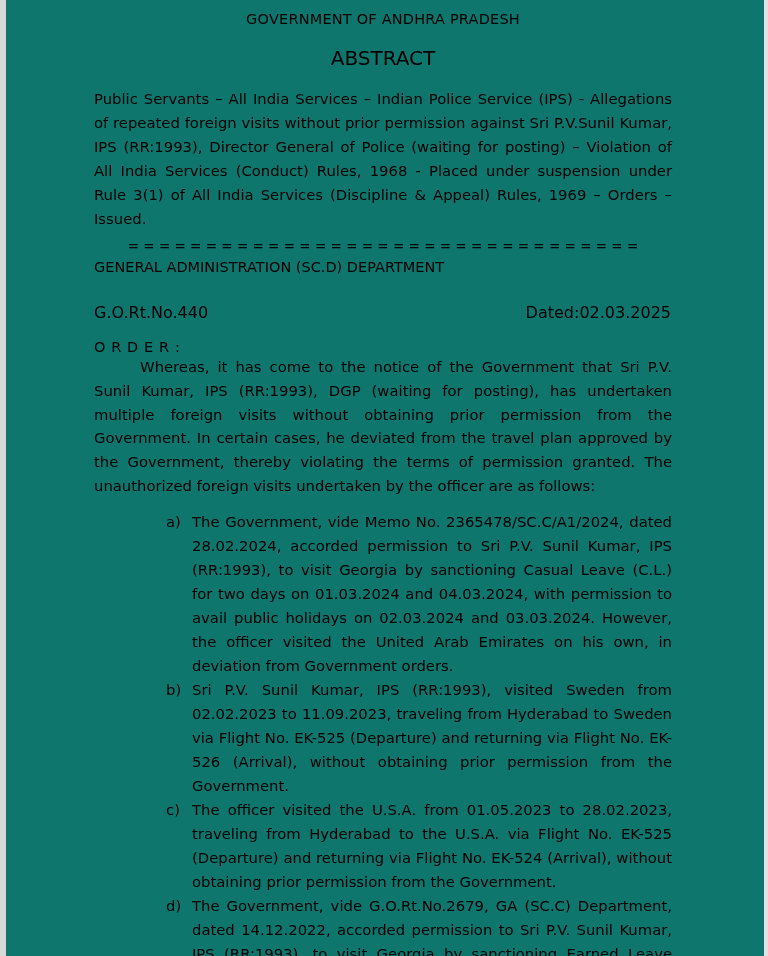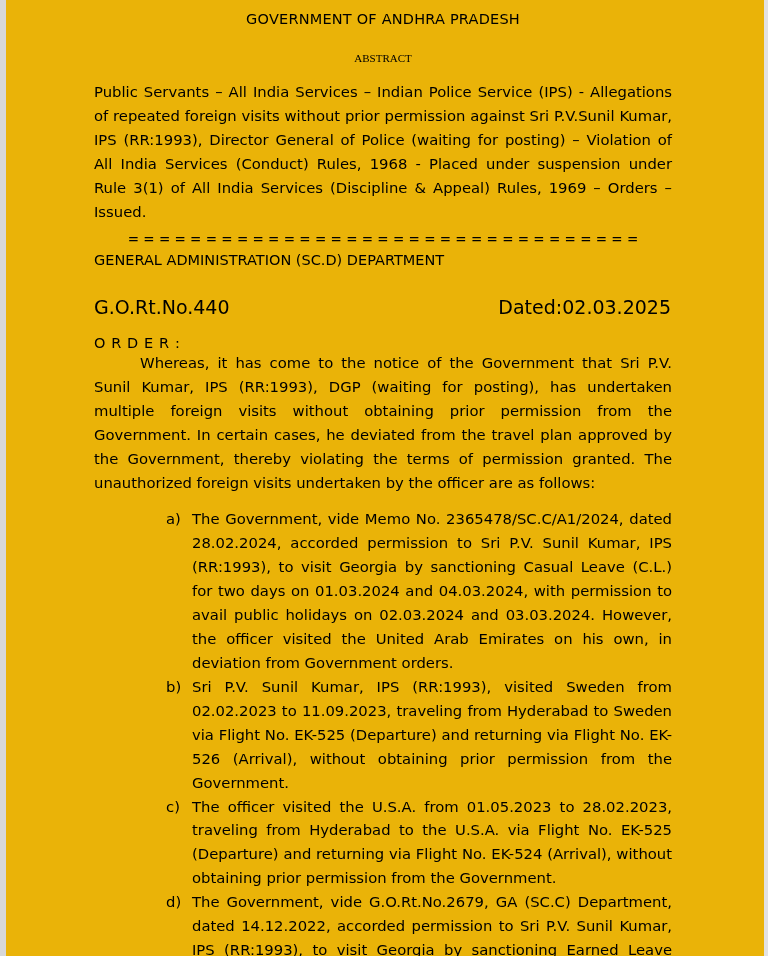--- a/index.html
+++ b/index.html
@@ -13,21 +13,21 @@
     font-family: "DejaVu Sans", sans-serif;
     color: #000000;
     overflow: hidden;
   }
   .page {
     position: relative;
     width: 768px;
     height: 956px;
     box-sizing: border-box;
     padding: 4px 96px 0 94px;
-    background: #eab308;
+    background: #0f766e;
   }
   .edge-left {
     position: absolute;
     left: 0; top: 0;
     width: 6px; height: 956px;
     background: #d8d8d8;
   }
   .edge-right {
     position: absolute;
     right: 0; top: 0;
@@ -37,24 +37,23 @@
   .center {
     text-align: center;
   }
   .govt-line {
     font-size: 14.5px;
     letter-spacing: 0.2px;
     margin-top: 5px;
     line-height: 1.5;
   }
   .abstract-line {
-    font-size: 11px;
+    font-size: 20px;
     line-height: 1.5;
-    margin-top: 19px;
-    font-family: Liberation Serif, serif;
+    margin-top: 12px;
   }
   .abstract-body {
     font-size: 14.8px;
     line-height: 1.62;
     text-align: justify;
     text-justify: inter-word;
     margin-top: 14px;
   }
   .dashrule {
     font-size: 13.5px;
@@ -66,21 +65,21 @@
   }
   .dept-line {
     font-size: 14.5px;
     text-align: left;
     margin-top: 5px;
   }
   .gorow {
     display: flex;
     justify-content: space-between;
     align-items: center;
-    font-size: 19px;
+    font-size: 16px;
     margin-top: 28px;
   }
   .go-no { }
   .go-date { padding-right: 1px; }
   .order-word {
     font-size: 14.5px;
     margin-top: 17px;
     letter-spacing: 0.6px;
   }
   .whereas {

